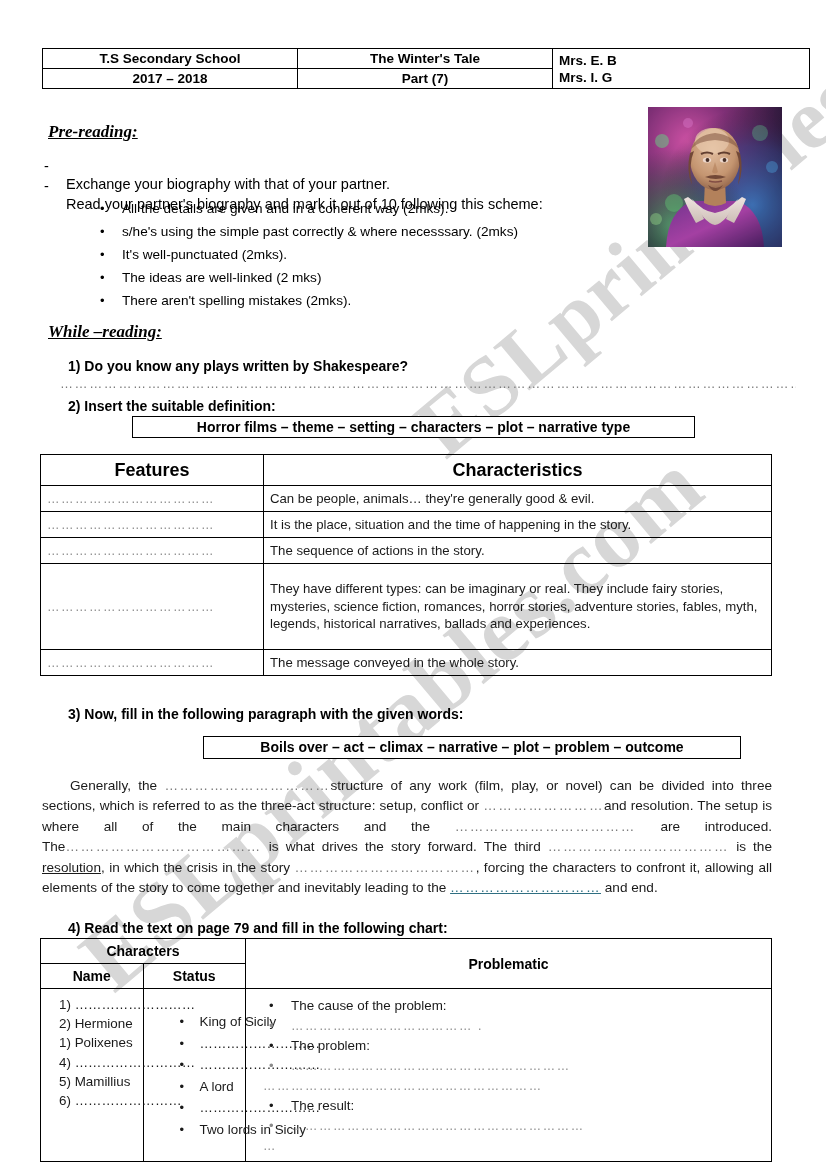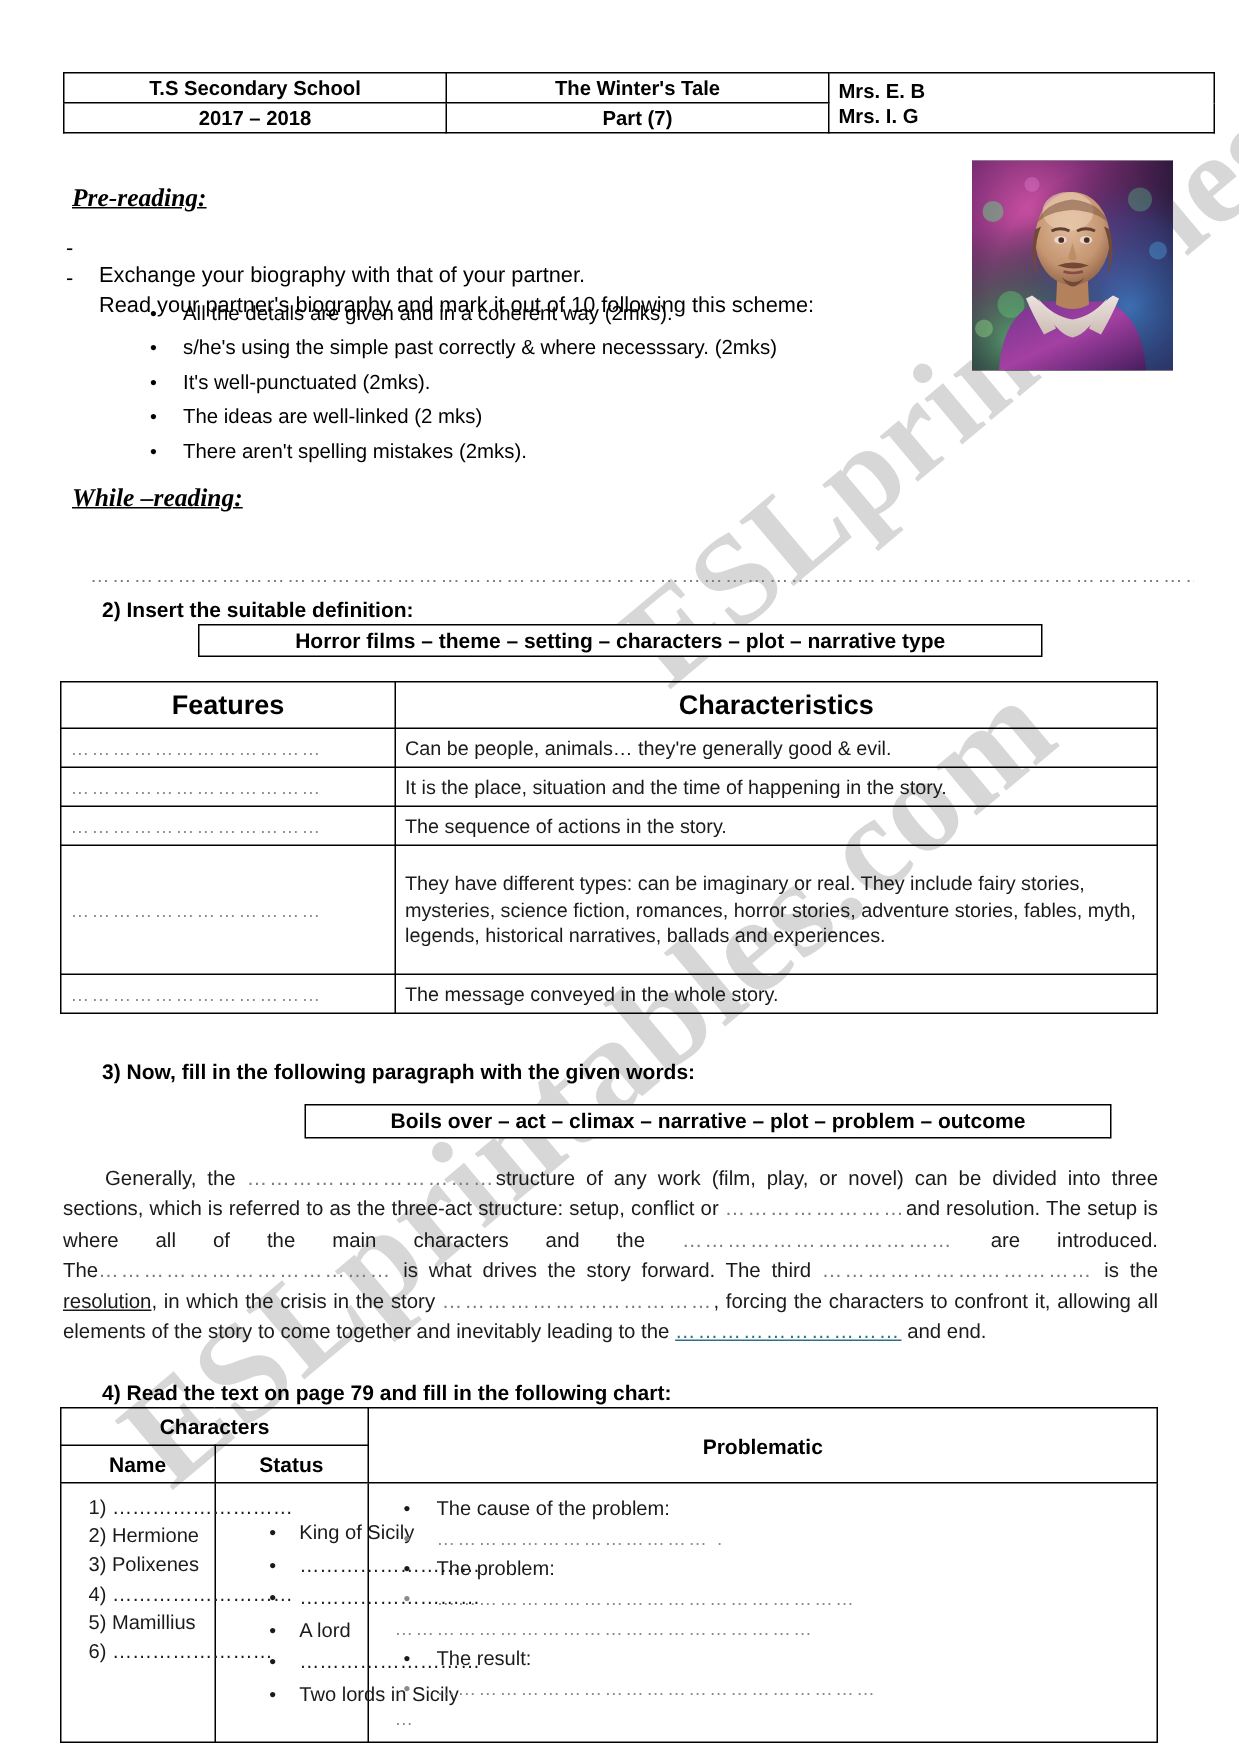--- a/index.html
+++ b/index.html
@@ -357,20 +357,21 @@
     <span class="bul">•</span>
     <span class="txt">The ideas are well-linked (2 mks)</span>
   </div>
   <div class="bullet-item" style="left:100px;top:292px;">
     <span class="bul">•</span>
     <span class="txt">There aren't spelling mistakes (2mks).</span>
   </div>
 
   <div class="sec-title" style="left:48px;top:322px;">While –reading:</div>
 
+  <div class="qnum" style="left:68px;top:358px;">1)  Do you know any plays written by Shakespeare?</div>
   <div class="dots-line" style="left:60px;top:376px;width:736px;">…………………………………………………………………………………………………………………………………………………</div>
 
   <div class="qnum" style="left:68px;top:398px;">2)  Insert the suitable definition:</div>
   <div class="wordbank" style="left:85px;top:416px;width:563px;height:22px;line-height:20px;">Horror films – theme – setting – characters – plot – narrative type</div>
 
   <table class="feat-table">
     <thead>
       <tr>
         <th class="feat-col1">Features</th>
         <th>Characteristics</th>
@@ -421,21 +422,21 @@
         <th class="ch-name">Name</th>
         <th class="ch-status">Status</th>
       </tr>
     </thead>
     <tbody>
       <tr class="ch-body">
         <td>
           <ul class="numlist">
             <li>1)  ………………………</li>
             <li>2)  Hermione</li>
-            <li>3)  Polixenes</li>
+            <li>1)  Polixenes</li>
             <li>4)  ………………………</li>
             <li>5)  Mamillius</li>
             <li>6)  ……………………</li>
           </ul>
         </td>
         <td>
           <ul class="bullist">
             <li>King of Sicily</li>
             <li>………………………</li>
             <li>………………………</li>

